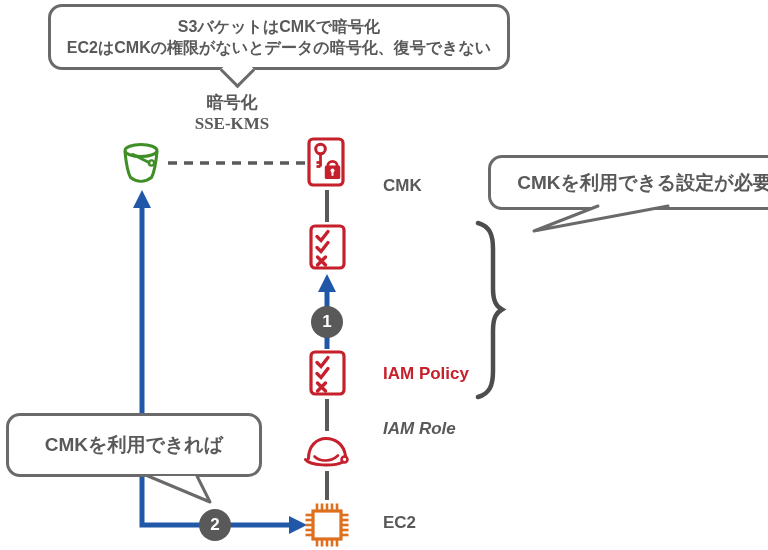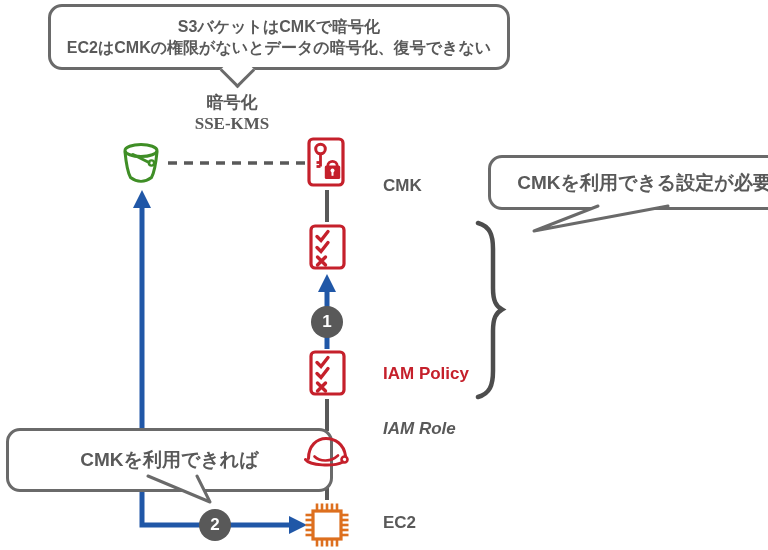--- a/index.html
+++ b/index.html
@@ -19,21 +19,21 @@
   .s-gray{stroke:var(--gray);}
   .s-dark{stroke:var(--dark);}
   .f-none{fill:none;} .f-white{fill:#fff;} .s-white{stroke:#fff;}
   
   .bubble{position:absolute;box-sizing:border-box;background:#fff;
           border:3px solid var(--border_gray);border-radius:14px;
           display:flex;flex-direction:column;justify-content:center;align-items:center;
           color:var(--gray);font-weight:bold;text-align:center;z-index:2;}
   .bubble-top{left:4px;top:4px;width:462px;height:66px;font-size:16px;line-height:21px;margin-left:44px;}
   .bubble-right{left:488px;top:155px;width:313px;height:55px;font-size:19px;line-height:23px;}
-  .bubble-left{left:6px;top:413px;width:327px;height:64px;font-size:19px;line-height:24px;margin-top:15px;}
+  .bubble-left{left:6px;top:413px;width:256px;height:64px;font-size:19px;line-height:24px;}
   .notch-down{position:absolute;left:225px;top:58px;width:22px;height:22px;background:#fff;
           transform:rotate(45deg);border-right:3px solid var(--border_gray);
           border-bottom:3px solid var(--border_gray);z-index:3;}
   .tail{position:absolute;z-index:3;}
   
   .enc-label{position:absolute;left:158px;top:92px;width:148px;text-align:center;
           color:var(--gray);font-weight:bold;font-size:17px;line-height:21px;z-index:2;font-family:Liberation Serif, serif;}
   .node-label{position:absolute;left:383px;color:var(--gray);font-weight:bold;
           font-size:17px;white-space:nowrap;z-index:2;}
   .node-label.red{color:var(--red);}

